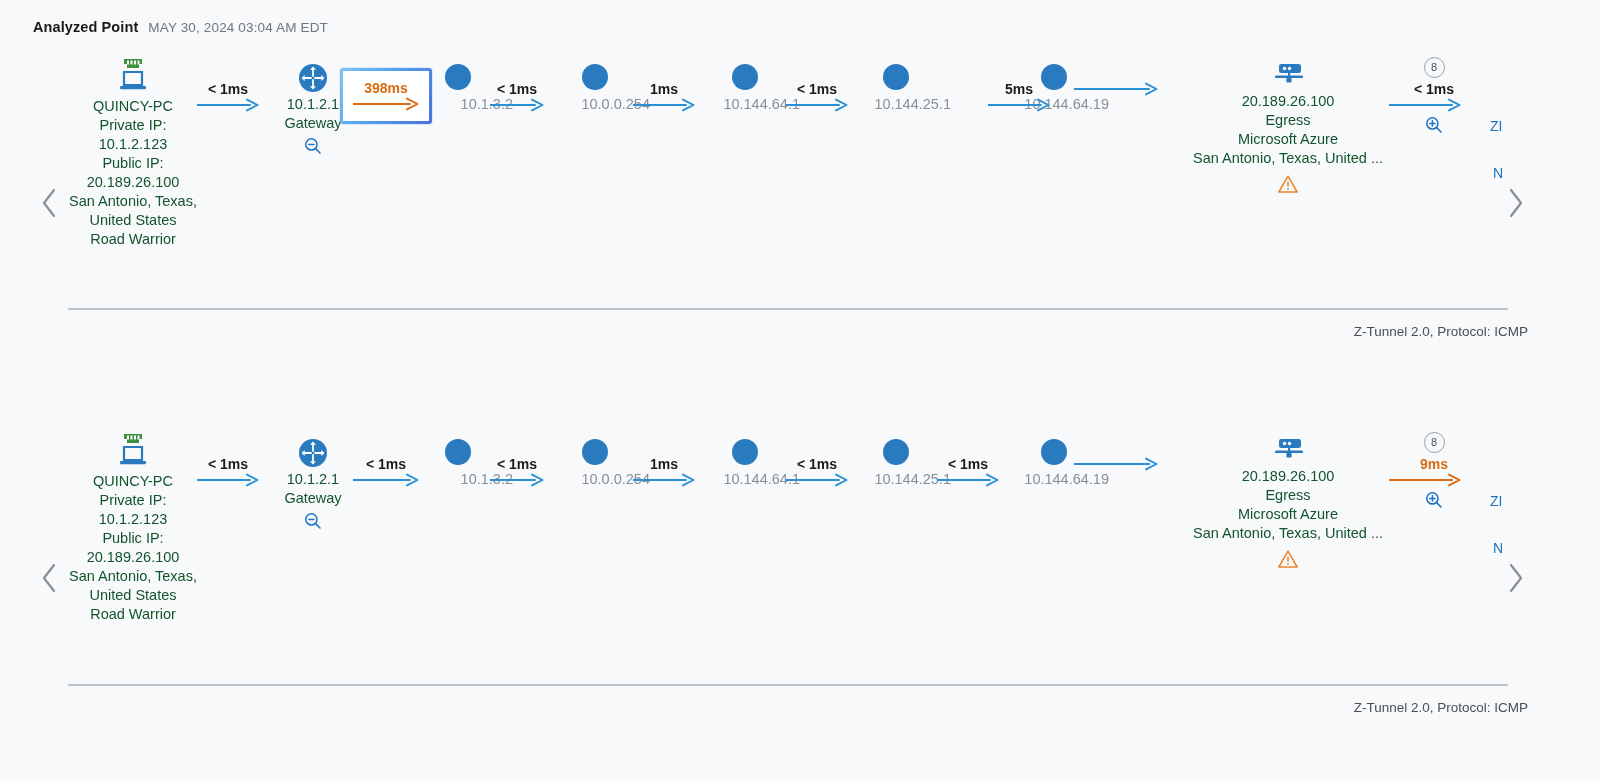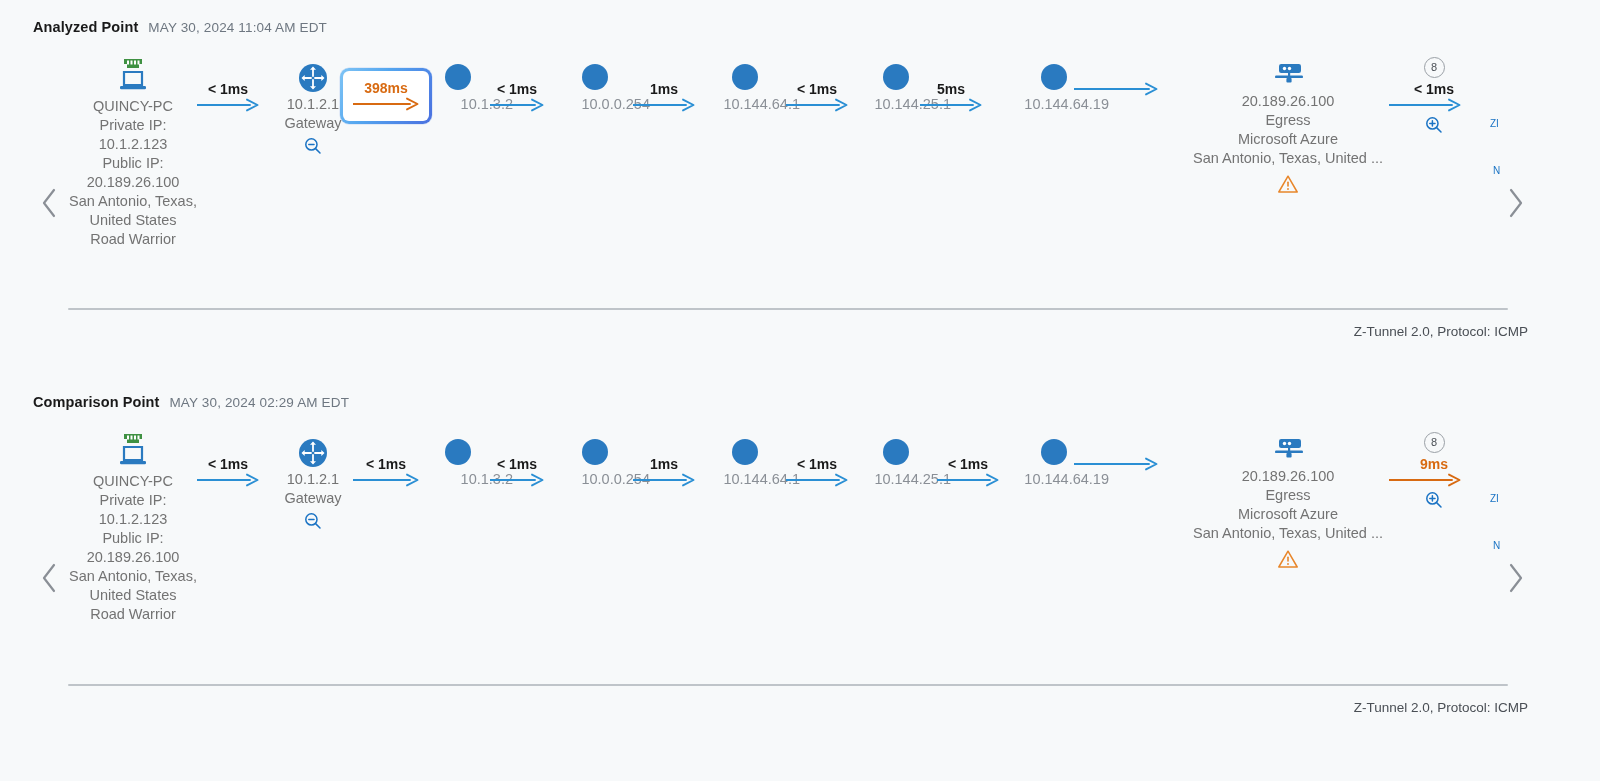--- a/index.html
+++ b/index.html
@@ -71,21 +71,21 @@
     justify-content: center;
   }
   .node-icon svg { display: block; }
 
   .node-labels {
     margin-top: 2px;
     line-height: 19px;
   }
   .node-label {
     font-size: 14.5px;
-    color: #737373;
+    color: #14532d;
     white-space: nowrap;
   }
   .node-label.wrap { white-space: normal; }
 
   .warn-icon {
     margin-top: 6px;
     display: flex;
     justify-content: center;
   }
   .warn-icon svg { display: block; }
@@ -120,21 +120,21 @@
     color: #1a1a1a;
     white-space: nowrap;
     margin-bottom: 1px;
     line-height: 16px;
     font-weight: bold;
   }
   .link-label.orange { color: #d86a11; }
   .link-arrow { display: block; }
 
   .link.highlighted {
-    border-radius: 9px;
+    border-radius: 3px;
     padding: 9px 10px 10px 10px;
     background:
       linear-gradient(#ffffff, #ffffff) padding-box,
       linear-gradient(120deg, #7fc4f5 0%, #54a6ef 40%, #4a70e0 100%) border-box;
     border: 3px solid transparent;
     box-shadow: 0 0 0 0.5px rgba(80,140,230,0.25);
   }
 
   .magnifier {
     display: flex;
@@ -168,33 +168,33 @@
     position: absolute;
     width: 100%;
     text-align: right;
     font-size: 13.5px;
     color: #4a4f55;
   }
 
   
   .edge-label {
     position: absolute;
-    font-size: 10px;
+    font-size: 14px;
     color: #1a73c4;
     white-space: nowrap;
   }
 </style>
 </head>
 <body>
 
 <div class="canvas">
 
 <div class="section-header" style="top: 19px;">
       <span class="section-title">Analyzed Point</span>
-     <span class="section-time">MAY 30, 2024 11:04 AM EDT</span>
+     <span class="section-time">MAY 30, 2024 03:04 AM EDT</span>
     </div>
     <div class="path-row" style="top: 0px;">
       <div class="nav-chevron" style="left: 39px; top: 186px;">
         <svg width="22" height="34" viewBox="0 0 22 34">
         <path d="M15 4L5 17l10 13" fill="none" stroke="#8a8f96" stroke-width="2.2" stroke-linecap="round" stroke-linejoin="round"></path>
       </svg>
       </div>
       <div class="nav-chevron" style="left: 1504px; top: 186px;">
         <svg width="22" height="34" viewBox="0 0 22 34">
         <path d="M7 4l10 13L7 30" fill="none" stroke="#8a8f96" stroke-width="2.2" stroke-linecap="round" stroke-linejoin="round"></path>
@@ -304,21 +304,21 @@
     <path d="M50 1.6L60.5 7L50 12.4" fill="none" stroke="#2a8fd4" stroke-width="1.9" stroke-linecap="round" stroke-linejoin="round"></path>
   </svg>
       </div>
       <div class="link" style="left: 786px; top: 81px; width: 62px;">
         <div class="link-label">&lt; 1ms</div>
        <svg class="link-arrow" width="62" height="14" viewBox="0 0 62 14">
     <path d="M0 7H53" stroke="#2a8fd4" stroke-width="1.9" stroke-linecap="round"></path>
     <path d="M50 1.6L60.5 7L50 12.4" fill="none" stroke="#2a8fd4" stroke-width="1.9" stroke-linecap="round" stroke-linejoin="round"></path>
   </svg>
       </div>
-      <div class="link" style="left: 920px; top: 81px; width: 62px;">
+      <div class="link" style="left: 988px; top: 81px; width: 62px;">
         <div class="link-label">5ms</div>
        <svg class="link-arrow" width="62" height="14" viewBox="0 0 62 14">
     <path d="M0 7H53" stroke="#2a8fd4" stroke-width="1.9" stroke-linecap="round"></path>
     <path d="M50 1.6L60.5 7L50 12.4" fill="none" stroke="#2a8fd4" stroke-width="1.9" stroke-linecap="round" stroke-linejoin="round"></path>
   </svg>
       </div>
       <div class="link" style="left: 1074px; top: 81px; width: 84px;">
         <div class="link-label"></div>
        <svg class="link-arrow" width="84" height="14" viewBox="0 0 84 14">
     <path d="M0 7H75" stroke="#2a8fd4" stroke-width="1.9" stroke-linecap="round"></path>
@@ -363,24 +363,20 @@
         <path d="M5.8 8.4h5.2M8.4 5.8v5.2" stroke="#1a73c4" stroke-width="1.5" stroke-linecap="round"></path>
         <path d="M12.6 12.6l4.4 4.4" stroke="#1a73c4" stroke-width="1.5" stroke-linecap="round"></path>
       </svg>
         </div>
       </div>
       <div class="edge-label" style="left: 1490px; top: 118px;">ZI</div>
       <div class="edge-label" style="left: 1493px; top: 165px;">N</div>
     </div>
     <div class="divider" style="left: 68px; top: 308px; width: 1440px;"></div>
     <div class="footer-note" style="top: 324px;">Z-Tunnel 2.0, Protocol: ICMP</div>
-    <div class="section-header" style="top: 394px;">
-      <span class="section-title">Comparison Point</span>
-     <span class="section-time">MAY 30, 2024 02:29 AM EDT</span>
-    </div>
     <div class="path-row" style="top: 0px;">
       <div class="nav-chevron" style="left: 39px; top: 561px;">
         <svg width="22" height="34" viewBox="0 0 22 34">
         <path d="M15 4L5 17l10 13" fill="none" stroke="#8a8f96" stroke-width="2.2" stroke-linecap="round" stroke-linejoin="round"></path>
       </svg>
       </div>
       <div class="nav-chevron" style="left: 1504px; top: 561px;">
         <svg width="22" height="34" viewBox="0 0 22 34">
         <path d="M7 4l10 13L7 30" fill="none" stroke="#8a8f96" stroke-width="2.2" stroke-linecap="round" stroke-linejoin="round"></path>
       </svg>

